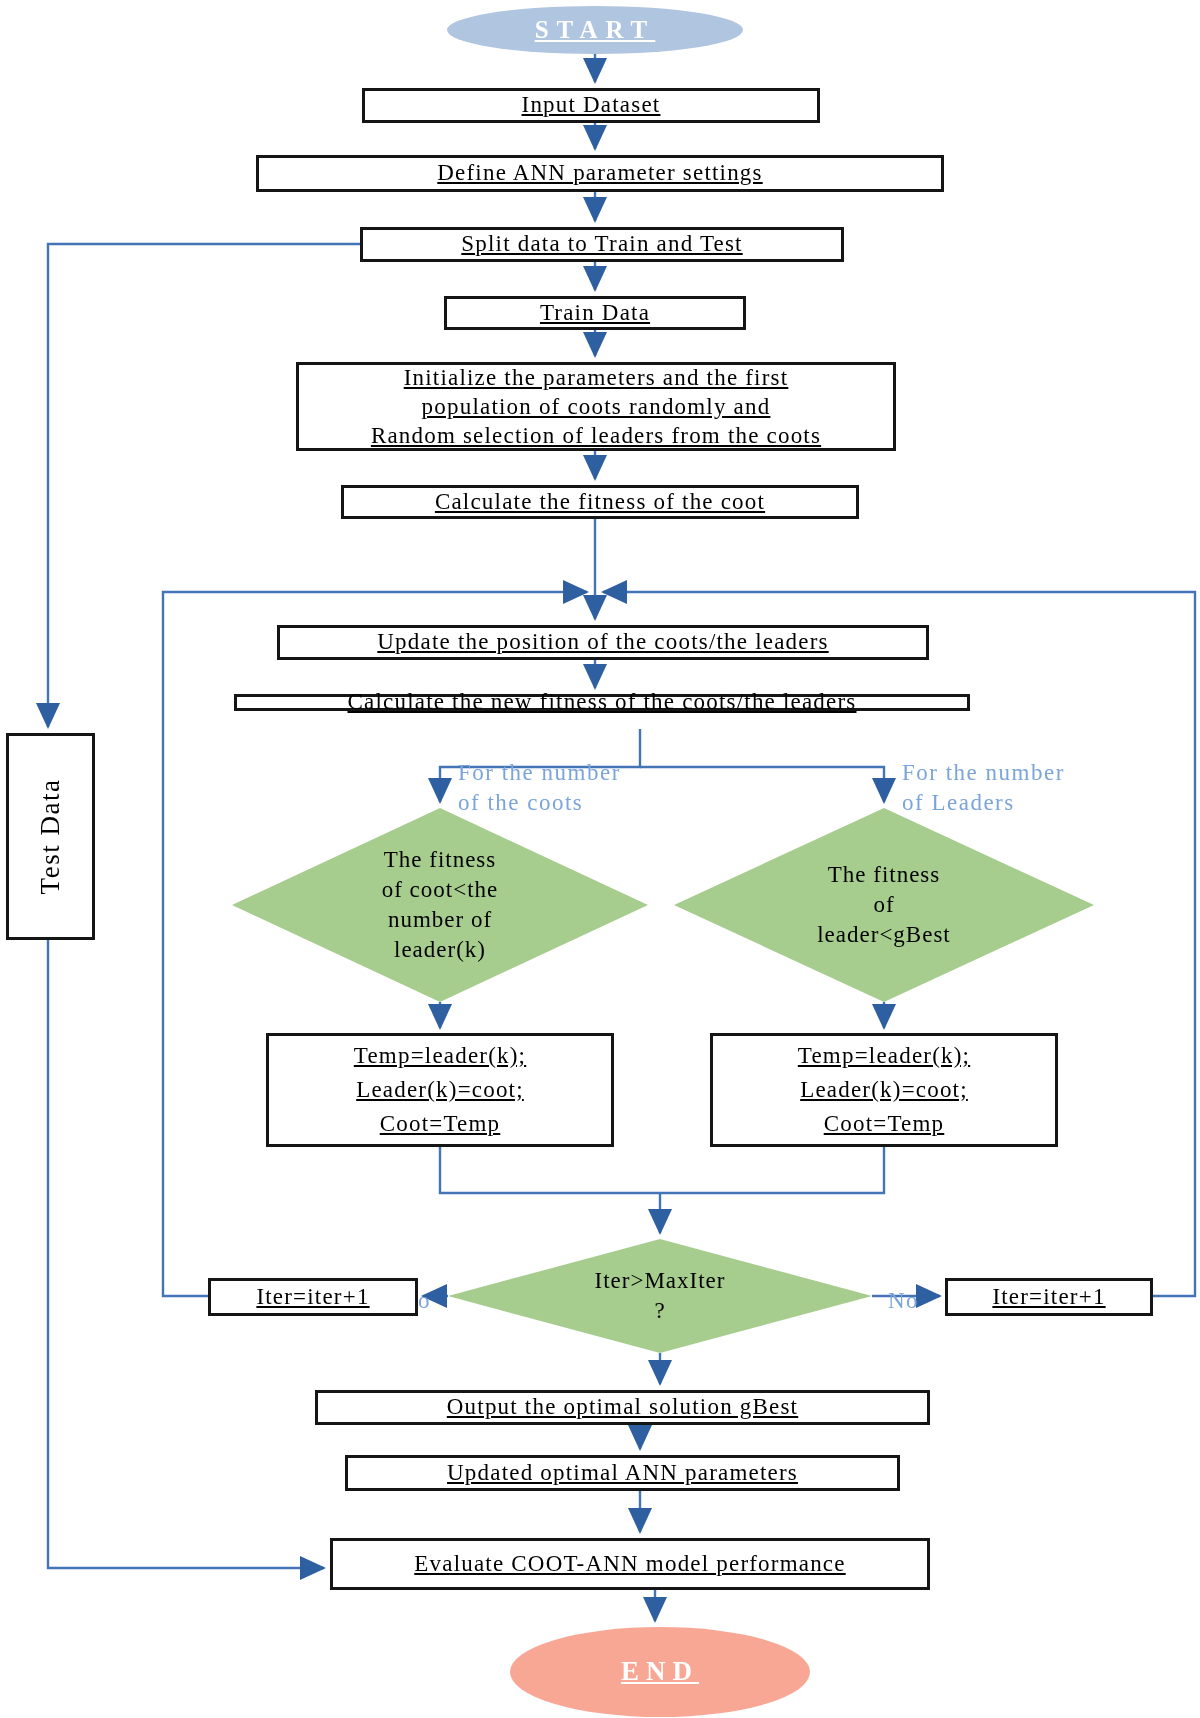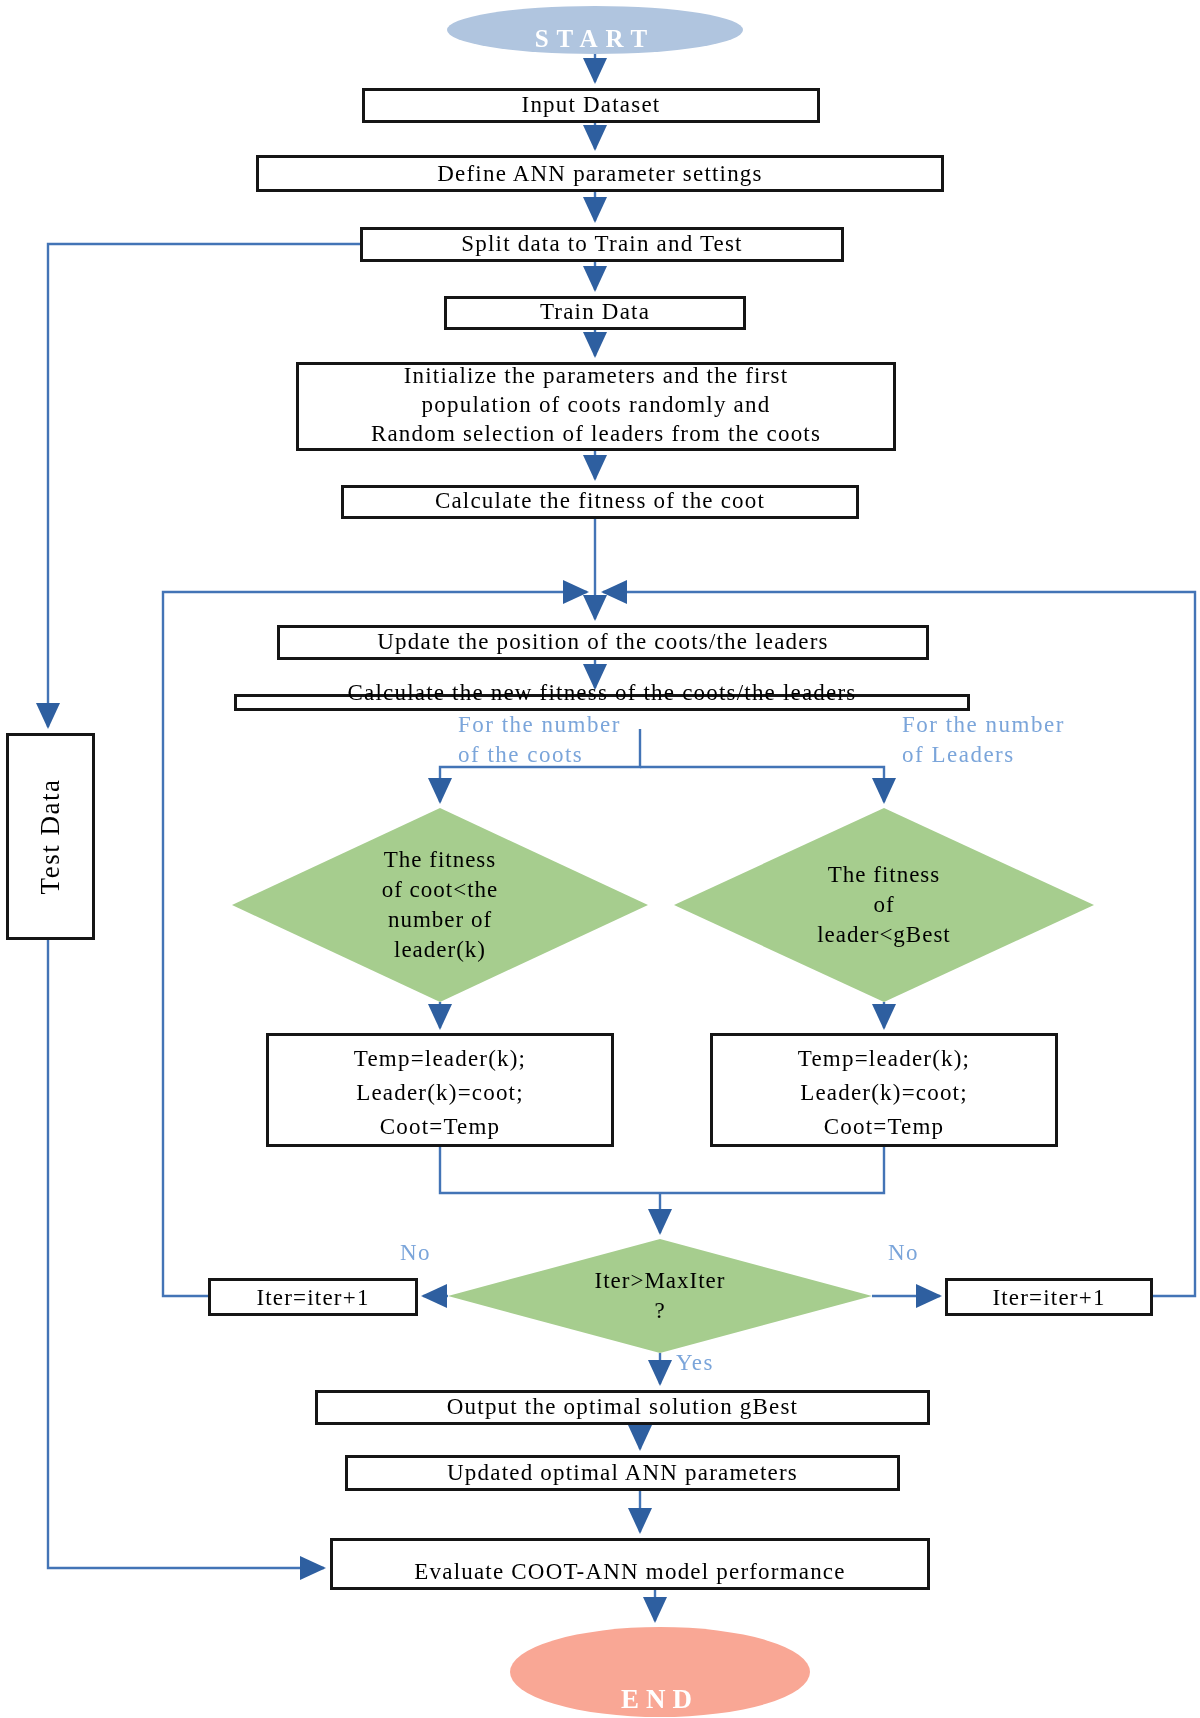--- a/index.html
+++ b/index.html
@@ -3,37 +3,37 @@
 <meta charset="utf-8">
 <style>
   html,body{margin:0;padding:0;background:#ffffff;}
   .canvas{
     position:relative;width:1200px;height:1718px;background:#ffffff;
     font-family:"Liberation Serif","DejaVu Serif",serif;color:#000;
     overflow:hidden;
   }
   svg.wires{position:absolute;left:0;top:0;width:1200px;height:1718px;}
   .node{
-    position:absolute;display:flex;flex-direction:column;align-items:center;justify-content:flex-end;
+    position:absolute;display:flex;flex-direction:column;align-items:center;justify-content:center;
     background:#fff;border:3px solid #151515;box-sizing:border-box;
-    font-size:23px;letter-spacing:1.2px;text-align:center;line-height:1.25;
+    font-size:23px;letter-spacing:1.2px;text-align:center;line-height:1.25;text-decoration:underline;
   }
   .terminal{
     border:none;border-radius:50%;color:#fff;font-weight:bold;
   }
   .terminal.start{background:#b0c5df;font-size:25px;letter-spacing:8px;}
   .terminal.end{background:#f9a795;font-size:27px;letter-spacing:7px;}
   .diamond{
     position:absolute;display:flex;flex-direction:column;align-items:center;justify-content:center;
     background:#a6cd8e;text-align:center;font-size:23px;letter-spacing:1px;line-height:1.3;
     clip-path:polygon(50% 0,100% 50%,50% 100%,0 50%);
   }
   .lbl{
     position:absolute;color:#7ba5da;font-size:23px;letter-spacing:1.5px;line-height:1.3;
-    text-align:left;white-space:nowrap;
+    text-align:left;white-space:nowrap;margin-top:48px;
   }
   .vbox{
     position:absolute;display:flex;align-items:center;justify-content:center;
     background:#fff;border:3px solid #151515;box-sizing:border-box;
   }
   .vtext{
     transform:rotate(-90deg);font-size:27px;letter-spacing:1.5px;white-space:nowrap;
   }
   .swap .ln, .multi .ln{display:block;}
 </style>

